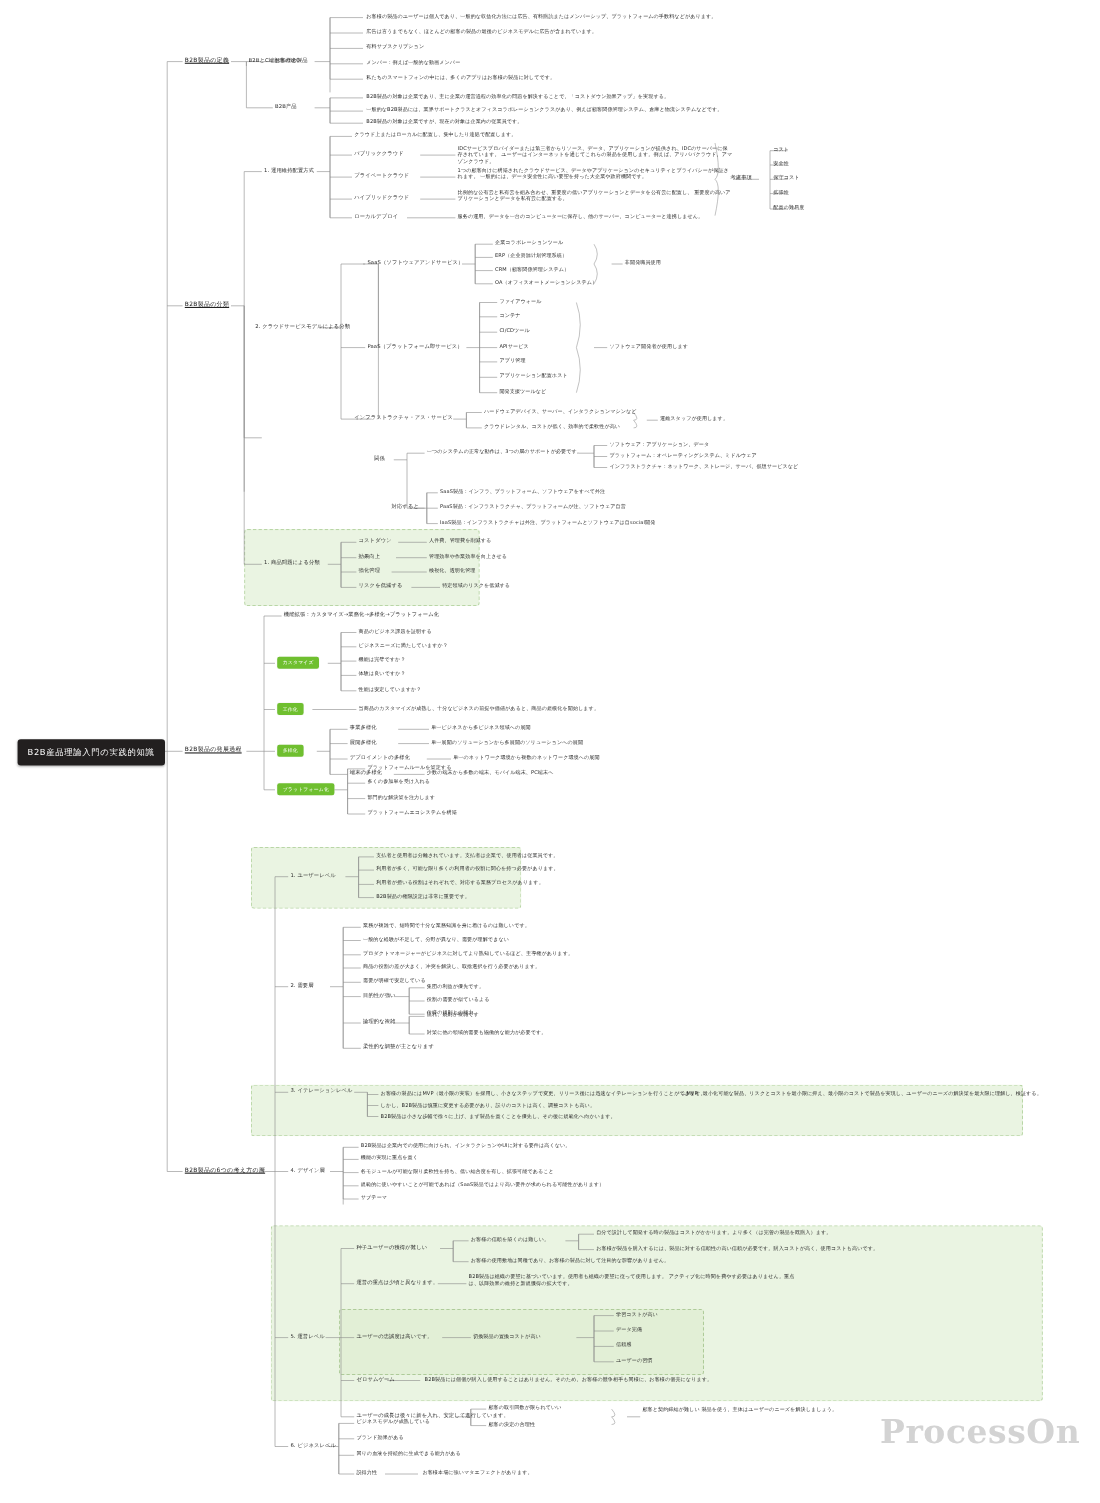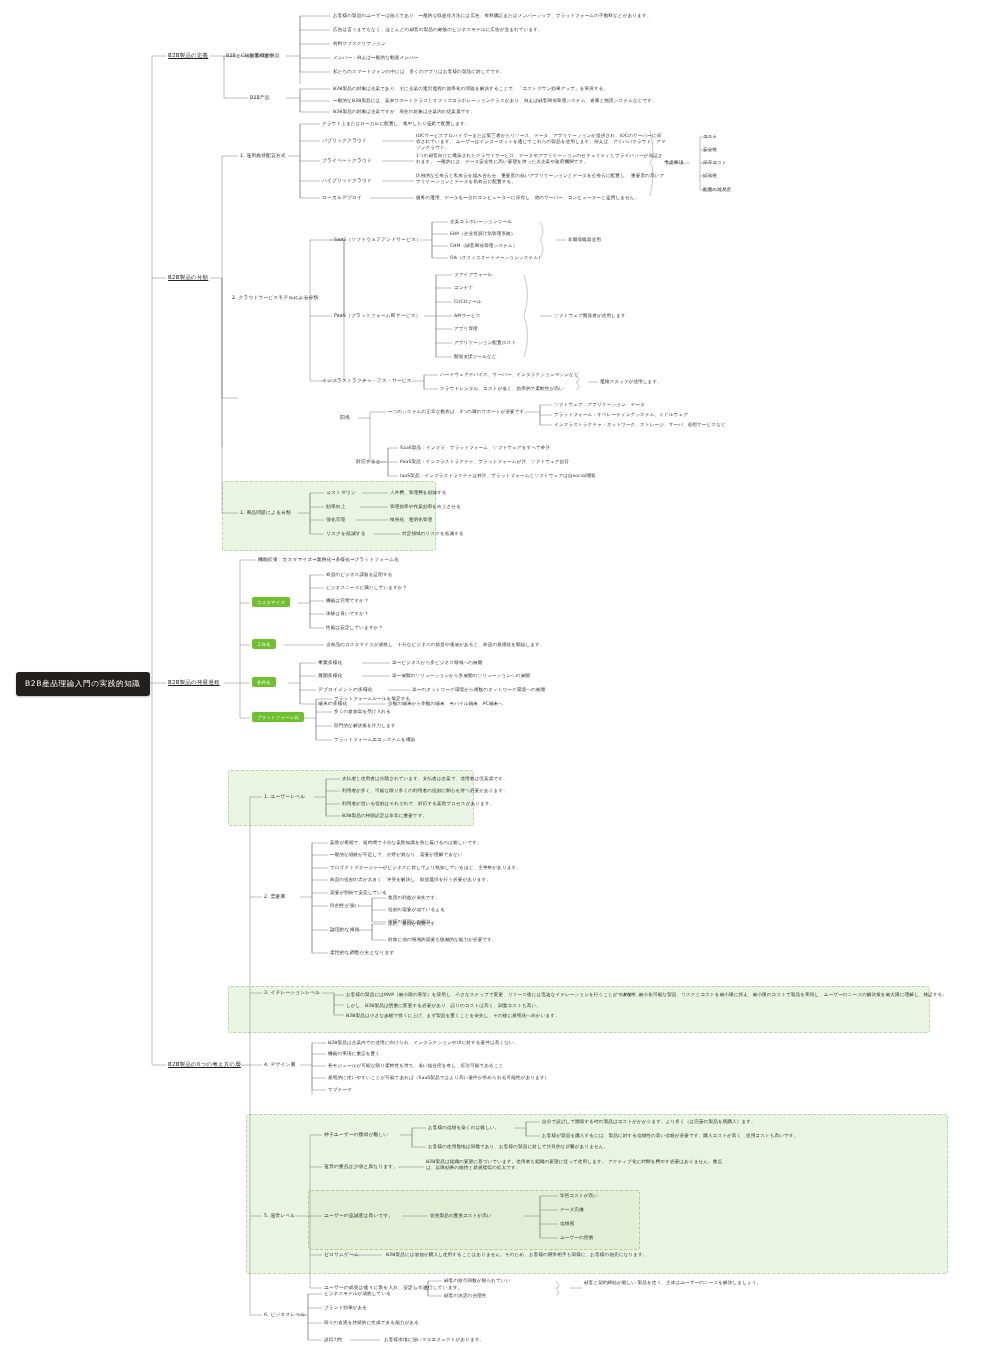--- a/index.html
+++ b/index.html
@@ -441,13 +441,14 @@
   <div class="node w" style="left:584px;top:1280px;width:200px;">顧客と契約締結が難しい
 製品を使う、主体はユーザーのニーズを解決しましょう。</div>
 
   <div class="node lvl2" style="left:264px;top:1312px;">6. ビジネスレベル</div>
   <div class="node" style="left:324px;top:1291px;">ビジネスモデルが成熟している</div>
   <div class="node" style="left:324px;top:1305px;">ブランド効果がある</div>
   <div class="node" style="left:324px;top:1320px;">回りの血液を持続的に生成できる能力がある</div>
   <div class="node" style="left:324px;top:1337px;">説得力性</div>
   <div class="node" style="left:384px;top:1337px;">お客様本場に強いマタエフェクトがあります。</div>
 
+  <div class="wm">ProcessOn</div>
 </div>
 
 </body></html>

